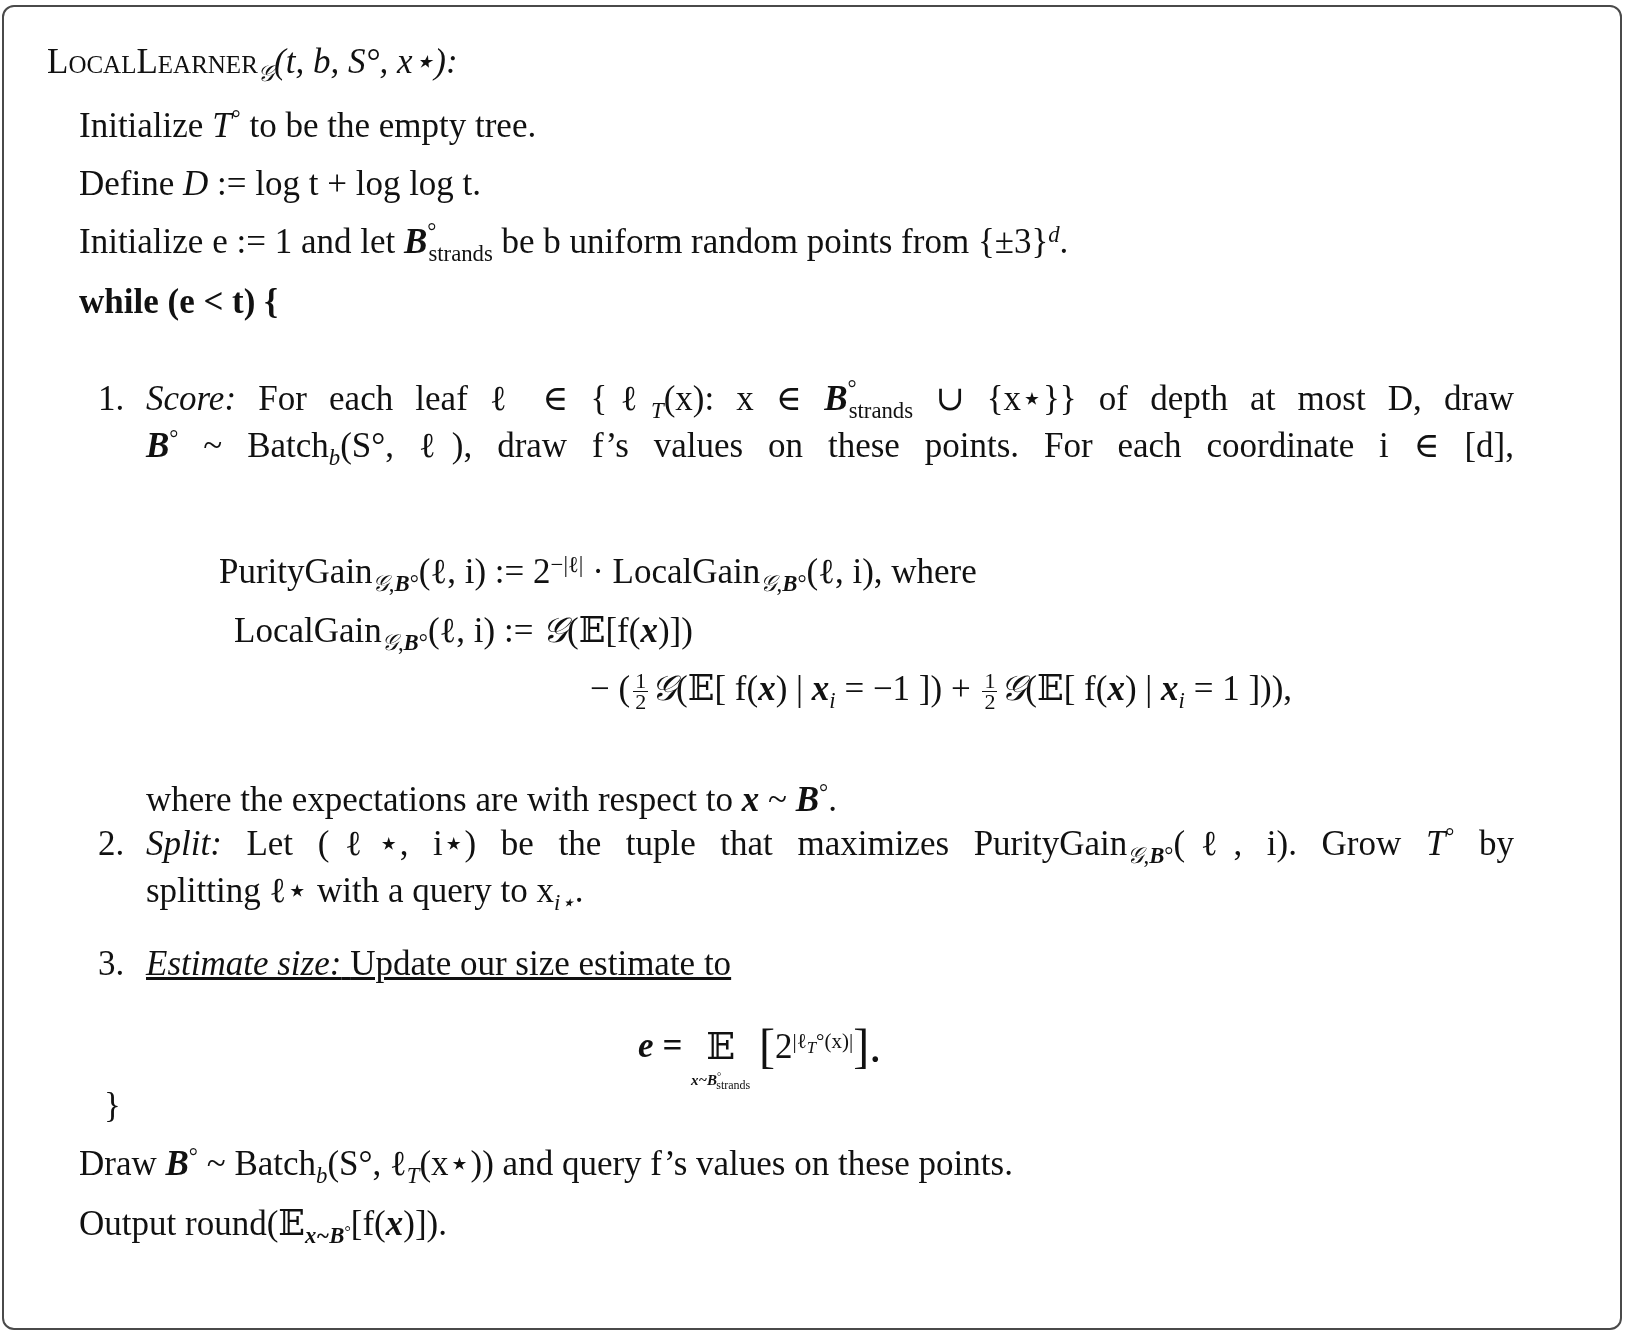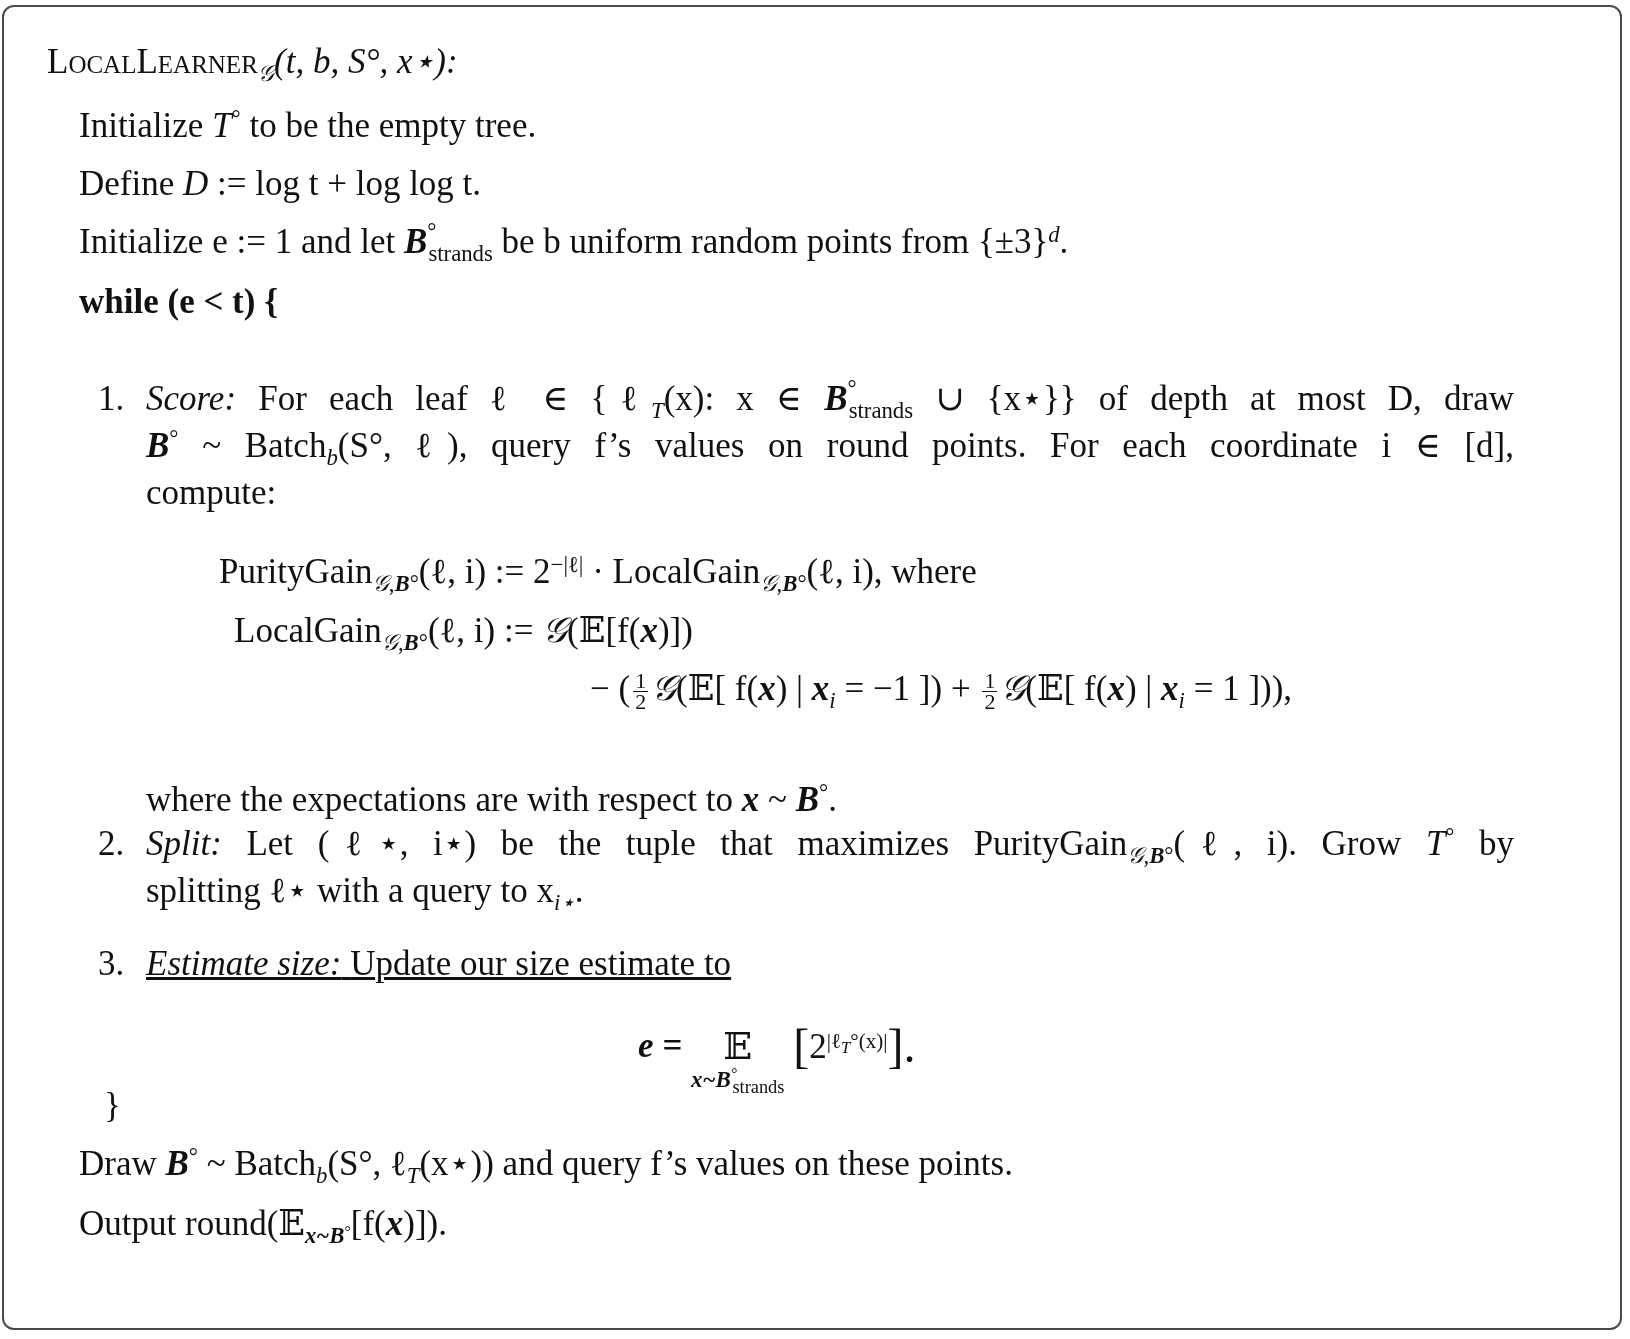--- a/index.html
+++ b/index.html
@@ -17,21 +17,21 @@
   .script { font-family:"DejaVu Serif",serif; font-style:italic; }
   .bb { font-family:"DejaVu Serif",serif; }
   .just { text-align:justify; text-align-last:justify; display:block; }
   .para { position:absolute; font-size:35px; line-height:47px; }
   .frac { display:inline-block; vertical-align:middle; text-align:center; font-size:22px; line-height:20px; margin:0 3px; }
   .frac span { display:block; }
   .frac .num { border-bottom:1.5px solid #111; padding:0 2px; }
   .big { font-size:48px; vertical-align:-4px; }
   .underop { display:inline-block; text-align:center; vertical-align:top; position:relative; }
   .underop .op { display:block; font-size:38px; line-height:44px; }
-  .underop .lim { display:block; font-size:23px; line-height:24px; }
+  .underop .lim { display:block; font-size:15px; line-height:24px; }
 </style>
 </head>
 <body>
 
 <div class="frame"></div>
 
 <div class="line" style="left:47px;top:40px;">
   <span class="sc">LocalLearner</span><sub class="script">𝒢</sub><span class="it">(t, b, S°, x⋆):</span>
 </div>
 
@@ -54,22 +54,21 @@
   <span>be b uniform random points from {±3}</span><sup class="it">d</sup><span>.</span>
 </div>
 
 <div class="line" style="left:79px;top:280px;font-weight:bold;">
   <span>while (e &lt; t) {</span>
 </div>
 
 <div class="line" style="left:98px;top:377px;">1.</div>
 <div class="para" style="left:146px;top:375px;width:1368px;">
   <span class="just"><span class="it">Score:</span> <span>For each leaf ℓ ∈ {ℓ</span><sub class="it">T</sub><span>(x): x ∈ </span><span class="bf">B</span><sup style="top:-0.6em">°</sup><sub style="margin-left:-8px">strands</sub> <span>∪ {x⋆}} of depth at most D, draw</span></span>
-  <span class="just"><span class="bf">B</span><sup>°</sup> <span>~ Batch</span><sub class="it">b</sub><span>(S°, ℓ), query f’s values on round points. For each coordinate i ∈ [d],</span></span>
-  <span style="display:block">compute:</span>
+  <span class="just"><span class="bf">B</span><sup>°</sup> <span>~ Batch</span><sub class="it">b</sub><span>(S°, ℓ), draw f’s values on these points. For each coordinate i ∈ [d],</span></span>
 </div>
 
 <div class="line" style="left:219px;top:550px;">
   <span>PurityGain</span><sub><span class="script">𝒢</span>,<span class="bf">B</span><span>°</span></sub><span>(ℓ, i)</span>
   <span>:=</span>
   <span>2</span><sup>−|ℓ|</sup>
   <span>·</span>
   <span>LocalGain</span><sub><span class="script">𝒢</span>,<span class="bf">B</span><span>°</span></sub><span>(ℓ, i),  where</span>
 </div>
 

